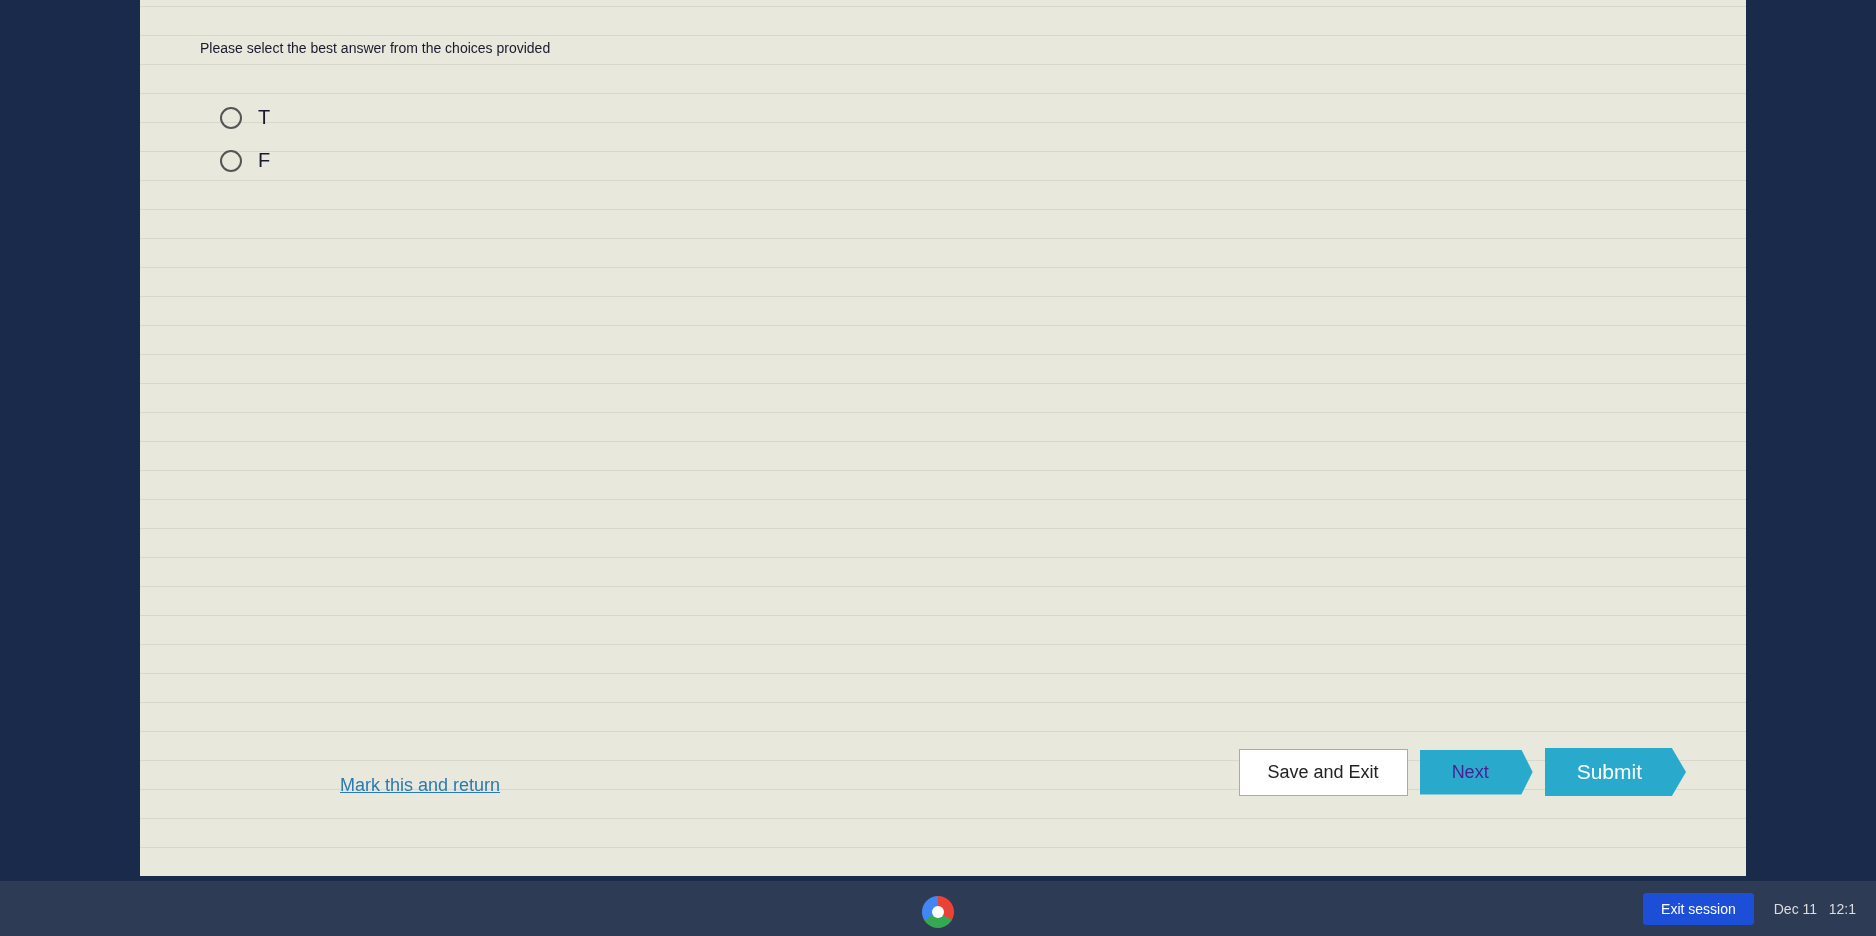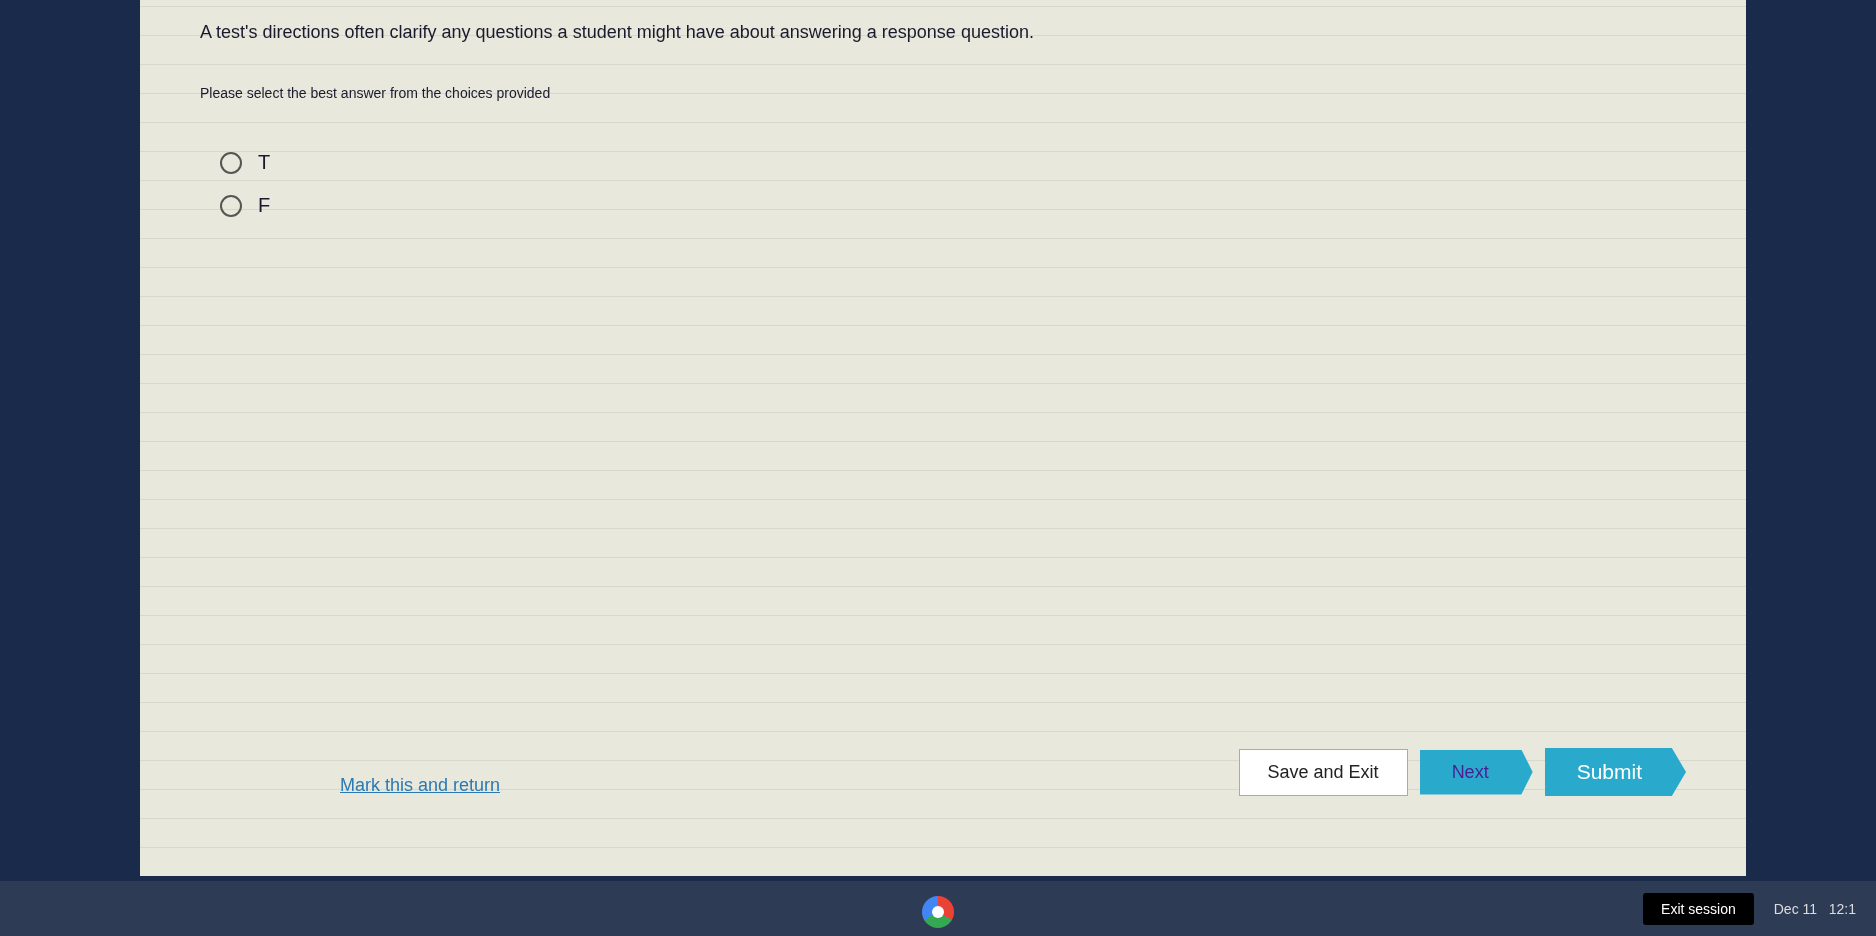--- a/index.html
+++ b/index.html
@@ -165,21 +165,21 @@
       height: 55px;
       background: #2d3b55;
       display: flex;
       align-items: center;
       padding: 0 20px;
     }
 
     .taskbar-spacer { flex: 1; }
 
     .exit-session-btn {
-      background: #000000;
+      background: #1d4ed8;
       color: white;
       border: none;
       padding: 8px 18px;
       font-size: 14px;
       border-radius: 3px;
       cursor: pointer;
       margin-right: 20px;
     }
 
     .time-display {
@@ -188,21 +188,20 @@
     }
   </style>
 </head>
 <body>
 
 <div class="dark-left"></div>
 <div class="dark-right"></div>
 
 <div class="main-content">
 
-  <p class="top-text">A test's directions often clarify any questions a student might have about answering a response question.</p>
 
   <p class="instruction-text">Please select the best answer from the choices provided</p>
 
   <div class="radio-group">
     <div class="radio-item">
       <div class="radio-circle"></div>
       <span>T</span>
     </div>
     <div class="radio-item">
       <div class="radio-circle"></div>

